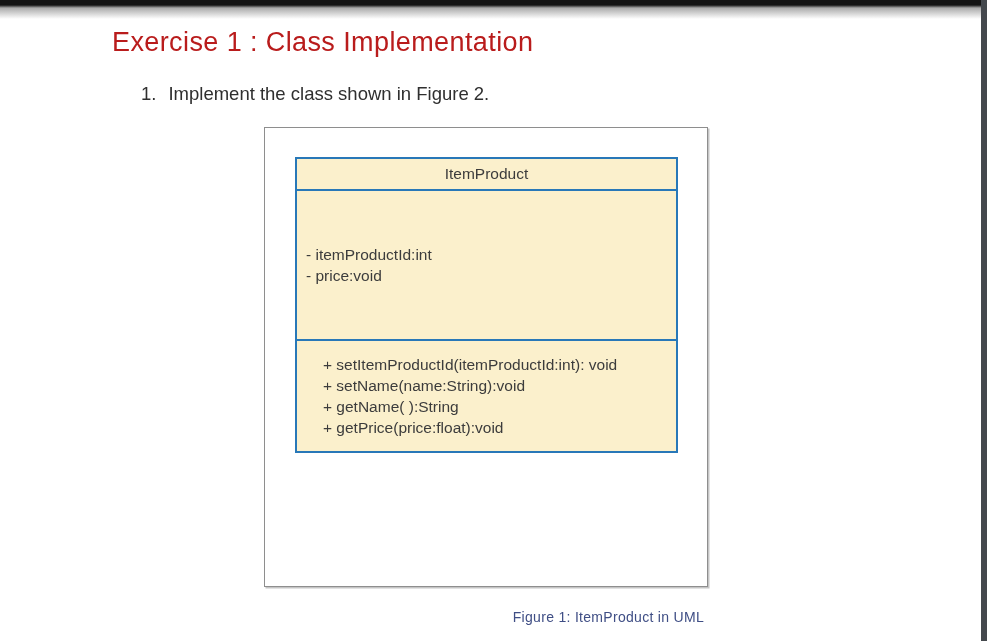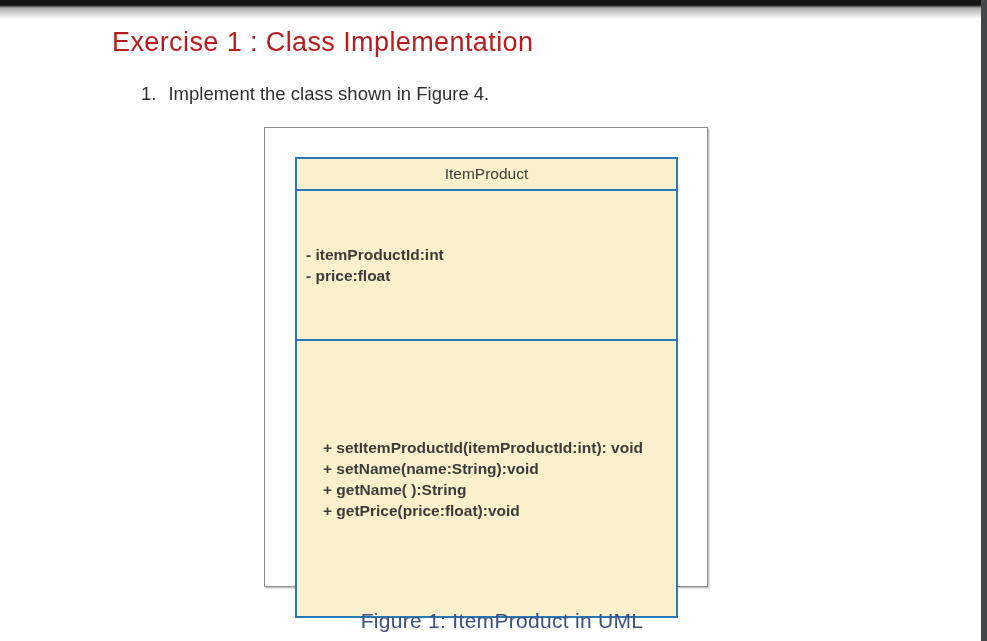--- a/index.html
+++ b/index.html
@@ -41,21 +41,21 @@
   .figure-frame {
     position: absolute; left: 264px; top: 127px;
     width: 444px; height: 460px;
     background: #ffffff;
     border: 1px solid #8e8e8e;
     box-shadow: 1.5px 1.5px 0 rgba(150,150,150,0.55);
   }
   
   .uml-class {
     position: absolute; left: 30px; top: 29px;
-    width: 383px; height: 461px;
+    width: 383px; height: 296px;
     border: 2px solid #2878b8;
     background: #fbf0cc;
     display: flex; flex-direction: column;
     color: #3c3c3c;
     font-size: 15.5px;
   }
   .uml-header {
     height: 32px; flex: 0 0 32px;
     border-bottom: 2px solid #2878b8;
     display: flex; align-items: center; justify-content: center;
@@ -64,52 +64,52 @@
     height: 150px; flex: 0 0 150px;
     border-bottom: 2px solid #2878b8;
     display: flex; flex-direction: column; justify-content: center;
     padding-left: 9px;
   }
   .uml-methods {
     flex: 1 1 auto;
     display: flex; flex-direction: column; justify-content: center;
     padding-left: 26px;
   }
-  .uml-line { line-height: 21px; white-space: pre; font-weight: bold; }
+  .uml-line { line-height: 21px; white-space: pre; }
   
   .figure-caption {
-    position: absolute; left: 280px; top: 609px; width: 444px;
-    text-align: center;
-    font-size: 21px; letter-spacing: 0.3px;
+    position: absolute; left: 260px; top: 609px; width: 444px;
+    text-align: right;
+    font-size: 14px; letter-spacing: 0.3px;
     color: #3f4e85;
   }
 </style>
 </head>
 <body>
 
 <div class="top-edge"></div>
 <div class="right-edge"></div>
 
 <h1 class="page-title">Exercise 1 : Class Implementation</h1>
 
 <div class="instruction">
   <span>1.</span>
-  <span>Implement the class shown in Figure 4.</span>
+  <span>Implement the class shown in Figure 2.</span>
 </div>
 
 <div class="figure-frame">
   <div class="uml-class">
 
     <div class="uml-header">
       <span>ItemProduct</span>
     </div>
 
     <div class="uml-attributes">
       <div class="uml-line">- itemProductId:int</div>
-      <div class="uml-line">- price:float</div>
+      <div class="uml-line">- price:void</div>
     </div>
 
     <div class="uml-methods">
       <div class="uml-line">+ setItemProductId(itemProductId:int): void</div>
       <div class="uml-line">+ setName(name:String):void</div>
       <div class="uml-line">+ getName( ):String</div>
       <div class="uml-line">+ getPrice(price:float):void</div>
     </div>
 
   </div>

